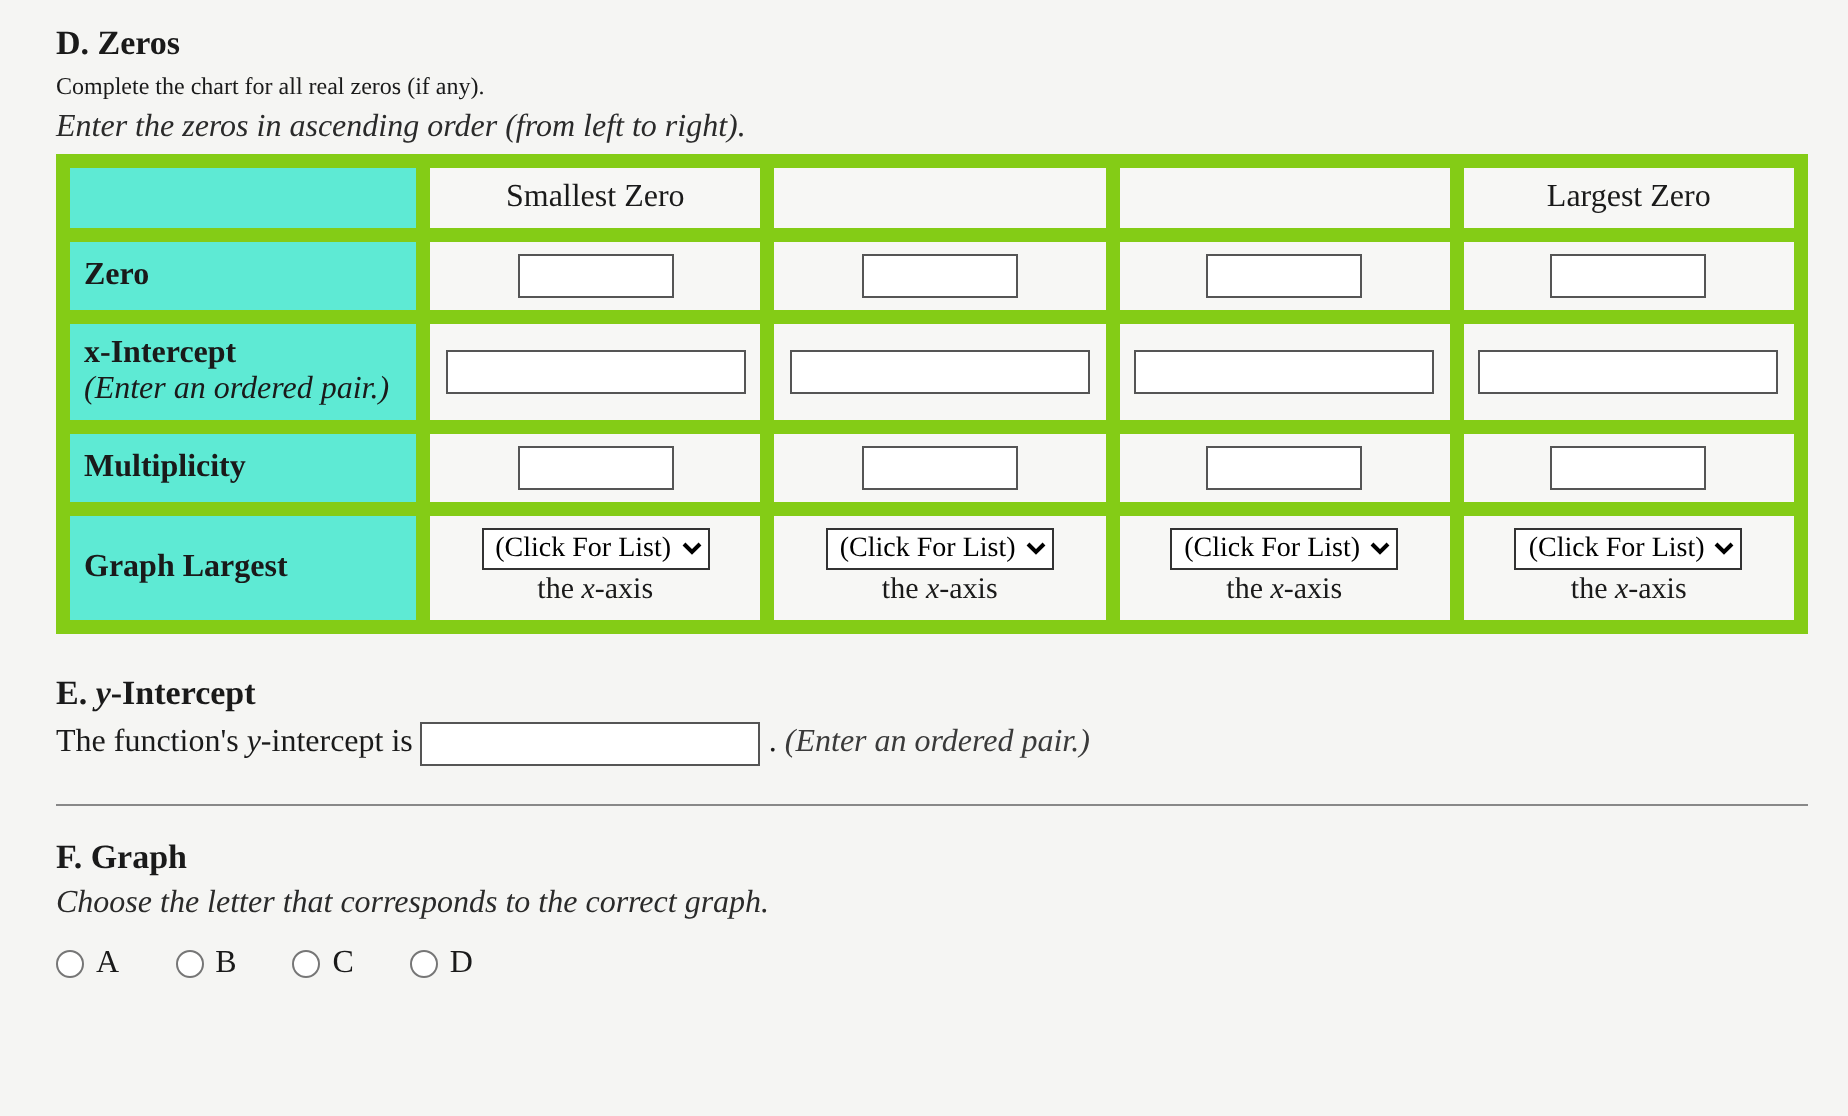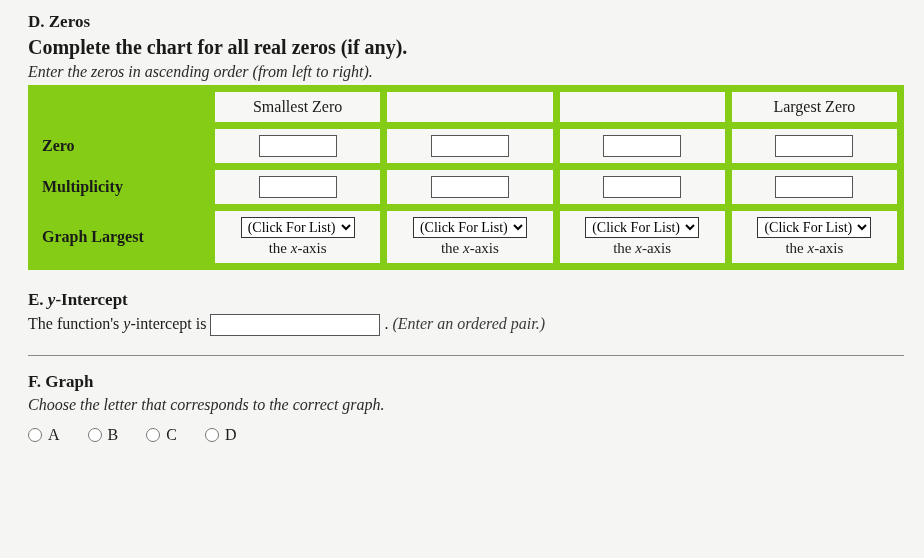--- a/index.html
+++ b/index.html
@@ -5,42 +5,42 @@
     * { box-sizing: border-box; margin: 0; padding: 0; }
     body {
       font-family: "Times New Roman", Times, serif;
       font-size: 16px;
       color: #1a1a1a;
       background: #f5f5f3;
       padding: 12px 20px 20px 28px;
       width: 924px;
     }
     .section-title { font-weight: bold; font-size: 17px; margin-bottom: 4px; }
-    .instruction { font-size: 20px; margin-bottom: 4px; font-weight: bold; }
+    .instruction { font-size: 12px; margin-bottom: 4px; }
     .instruction-italic { font-style: italic; font-size: 16px; margin-bottom: 4px; color: #2a2a2a; }
     table.zeros {
       border-collapse: collapse;
       width: 100%;
       margin-top: 2px;
       margin-bottom: 20px;
     }
     table.zeros td, table.zeros th {
       border: 7px solid #84cc16;
       padding: 6px 7px;
       text-align: center;
       font-weight: normal;
       vertical-align: middle;
       background: #f7f7f5;
     }
     table.zeros .rowlabel {
       text-align: left;
       font-weight: bold;
       width: 180px;
       white-space: nowrap;
-      background: #84cc16;
+      background: #5eead4;
     }
     table.zeros .rowlabel .sub { font-weight: normal; font-style: italic; display: block; }
     .col-head { font-weight: bold; }
     input.text-small {
       width: 78px; height: 22px;
       border: 1px solid #555; background: #fff;
       padding: 2px 4px; font-family: inherit; font-size: 14px;
     }
     input.text-wide {
       width: 150px; height: 22px;
@@ -84,20 +84,30 @@
       <td></td>
       <td></td>
       <td class="col-head">Largest Zero</td>
     </tr>
     <tr>
       <td class="rowlabel">Zero</td>
       <td><input type="text" class="text-small" style=""></td>
       <td><input type="text" class="text-small" style=""></td>
       <td><input type="text" class="text-small" style=""></td>
       <td><input type="text" class="text-small" style=""></td>
+    </tr>
+    <tr>
+      <td class="rowlabel">
+        <span>x-Intercept</span>
+        <span class="sub">(Enter an ordered pair.)</span>
+      </td>
+      <td><input type="text" class="text-wide" style=""></td>
+      <td><input type="text" class="text-wide" style=""></td>
+      <td><input type="text" class="text-wide" style=""></td>
+      <td><input type="text" class="text-wide" style=""></td>
     </tr>
     <tr>
       <td class="rowlabel">Multiplicity</td>
       <td><input type="text" class="text-small" style=""></td>
       <td><input type="text" class="text-small" style=""></td>
       <td><input type="text" class="text-small" style=""></td>
       <td><input type="text" class="text-small" style=""></td>
     </tr>
     <tr>
       <td class="rowlabel">Graph Largest</td>

